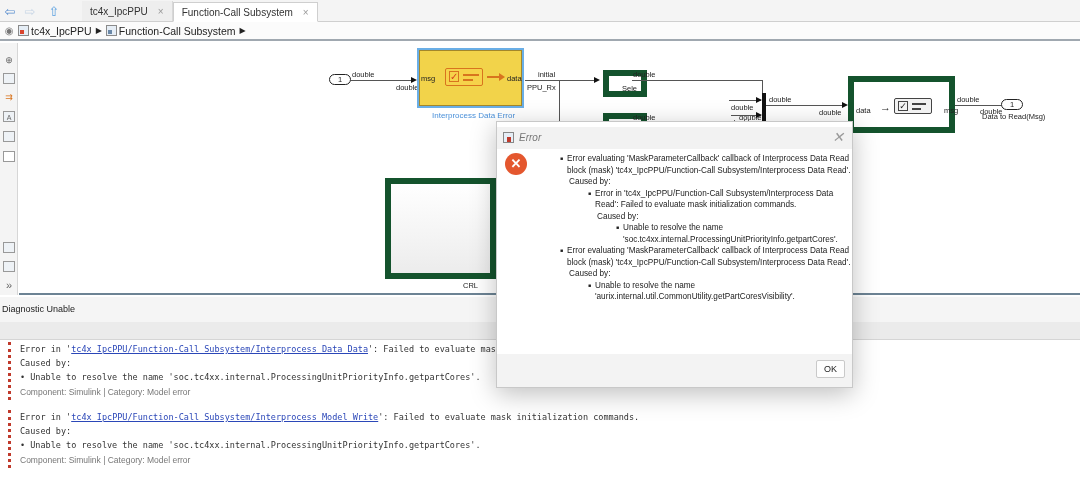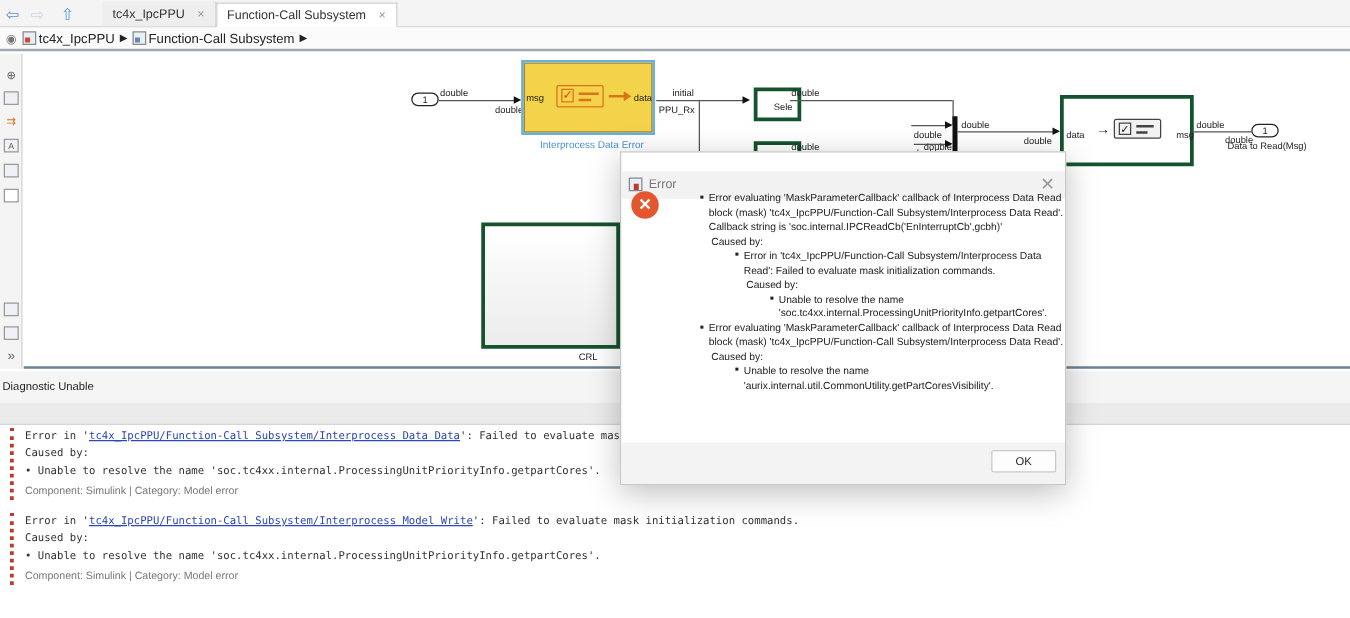--- a/index.html
+++ b/index.html
@@ -61,21 +61,21 @@
     position: absolute; left: 19px; top: 43px; width: 1061px; height: 252px;
     background: #ffffff; border-bottom: 2px solid #6c8394;
   }
   .lbl { position: absolute; font-size: 7.5px; color: #222; white-space: nowrap; }
   .line { position: absolute; background: #555; }
   .arrow { position: absolute; width: 0; height: 0; border-top: 3px solid transparent; border-bottom: 3px solid transparent; border-left: 6px solid #111; }
   .port {
     position: absolute; height: 11px; border: 1px solid #222; border-radius: 6px; background: #fff;
     font-size: 7.5px; text-align: center; line-height: 9px;
   }
-  .block { position: absolute; border: 3px solid #14532d; background: #fff; padding-left: 32px; }
+  .block { position: absolute; border: 6px solid #14532d; background: #fff; padding-left: 32px; }
   .ipc-read {
     position: absolute; left: 398px; top: 5px; width: 107px; height: 60px;
     background: #f2d34a; border: 2px solid #6aaee6; box-shadow: inset 0 0 0 1px #a3872a;
   }
   .ipc-glyph {
     position: absolute; left: 26px; top: 18px; width: 38px; height: 18px;
     border: 1.5px solid #d8741e; border-radius: 2px; background: #f6d24a;
   }
   .ipc-glyph .chk { position: absolute; left: 3px; top: 2px; width: 10px; height: 11px; border: 1px solid #d8741e; color: #d8441e; font-size: 10px; line-height: 10px; text-align: center; }
   .ipc-glyph .bar1 { position: absolute; left: 17px; top: 5px; width: 16px; height: 2px; background: #d8741e; }
@@ -105,38 +105,38 @@
   .mono { font-family: "DejaVu Sans Mono", monospace; font-size: 8.5px; color: #333; line-height: 14px; white-space: nowrap; }
   .mono a { color: #2b47b8; text-decoration: underline; }
   .meta { font-size: 8.5px; color: #777; line-height: 16px; }
 
   
   .dialog {
     position: absolute; left: 496px; top: 121px; width: 357px; height: 267px;
     background: #fff; border: 1px solid #c8c8c8;
     box-shadow: 0 6px 24px rgba(0,0,0,0.25);
   }
-  .dlg-title { position: absolute; left: 0; top: 15px; width: 100%; height: 22px; background: #f2f2f2; }
+  .dlg-title { position: absolute; left: 0; top: 5px; width: 100%; height: 22px; background: #f2f2f2; font-style: italic; }
   .dlg-title .app-icon { position: absolute; left: 6px; top: 5px; width: 11px; height: 11px; border: 1px solid #888; background: #e6eef6; }
   .dlg-title .app-icon::after { content: ""; position: absolute; left: 3px; top: 4px; width: 4px; height: 5px; background: #c0392b; }
   .dlg-title .title { position: absolute; left: 22px; top: 5px; font-size: 10px; color: #777; }
   .dlg-title .x { position: absolute; right: 8px; top: 2px; font-size: 14px; color: #999; }
   .err-circle {
     position: absolute; left: 8px; top: 31px; width: 22px; height: 22px; border-radius: 50%;
     background: #e4572e; color: #fff; font-size: 13px; text-align: center; line-height: 22px; font-weight: bold;
   }
   .dlg-text { position: absolute; left: 64px; top: 31px; width: 290px; font-size: 8.2px; color: #222; line-height: 11.5px; }
   .dlg-text .b { position: relative; padding-left: 6px; }
   .dlg-text .b::before { content: "■"; position: absolute; left: -1px; top: 0; font-size: 5px; }
   .ind1 { padding-left: 6px; }
   .ind2 { margin-left: 28px; }
   .ind3 { margin-left: 56px; }
   .dlg-footer { position: absolute; left: 0; bottom: 0; width: 100%; height: 33px; background: #f3f3f3; }
   .ok-btn {
-    position: absolute; right: 7px; top: 6px; width: 52px; height: 18px;
+    position: absolute; right: 7px; top: 6px; width: 29px; height: 18px;
     background: #fdfdfd; border: 1px solid #c9c9c9; border-radius: 2px;
     font-size: 9px; text-align: center; line-height: 16px; color: #222;
   }
 </style>
 </head>
 <body>
 
 <div class="tabbar">
   <div class="nav-btn nav-back">⇦</div>
   <div class="nav-btn nav-fwd">⇨</div>
@@ -274,21 +274,20 @@
 
 <div class="dialog">
   <div class="dlg-title">
     <span class="app-icon"></span>
     <span class="title">Error</span>
     <span class="x">✕</span>
   </div>
   <div class="err-circle">✕</div>
   <div class="dlg-text">
     <div class="b">Error evaluating 'MaskParameterCallback' callback of Interprocess Data Read block (mask) 'tc4x_IpcPPU/Function-Call Subsystem/Interprocess Data Read'.</div>
-    <div class="ind1">Callback string is 'soc.internal.IPCReadCb('EnInterruptCb',gcbh)'</div>
     <div class="ind1" style="padding-left:8px">Caused by:</div>
     <div class="b ind2">Error in 'tc4x_IpcPPU/Function-Call Subsystem/Interprocess Data Read': Failed to evaluate mask initialization commands.</div>
     <div style="margin-left:36px">Caused by:</div>
     <div class="b ind3">Unable to resolve the name 'soc.tc4xx.internal.ProcessingUnitPriorityInfo.getpartCores'.</div>
     <div class="b">Error evaluating 'MaskParameterCallback' callback of Interprocess Data Read block (mask) 'tc4x_IpcPPU/Function-Call Subsystem/Interprocess Data Read'.</div>
     <div class="ind1" style="padding-left:8px">Caused by:</div>
     <div class="b ind2">Unable to resolve the name 'aurix.internal.util.CommonUtility.getPartCoresVisibility'.</div>
   </div>
   <div class="dlg-footer">
     <div class="ok-btn">OK</div>

